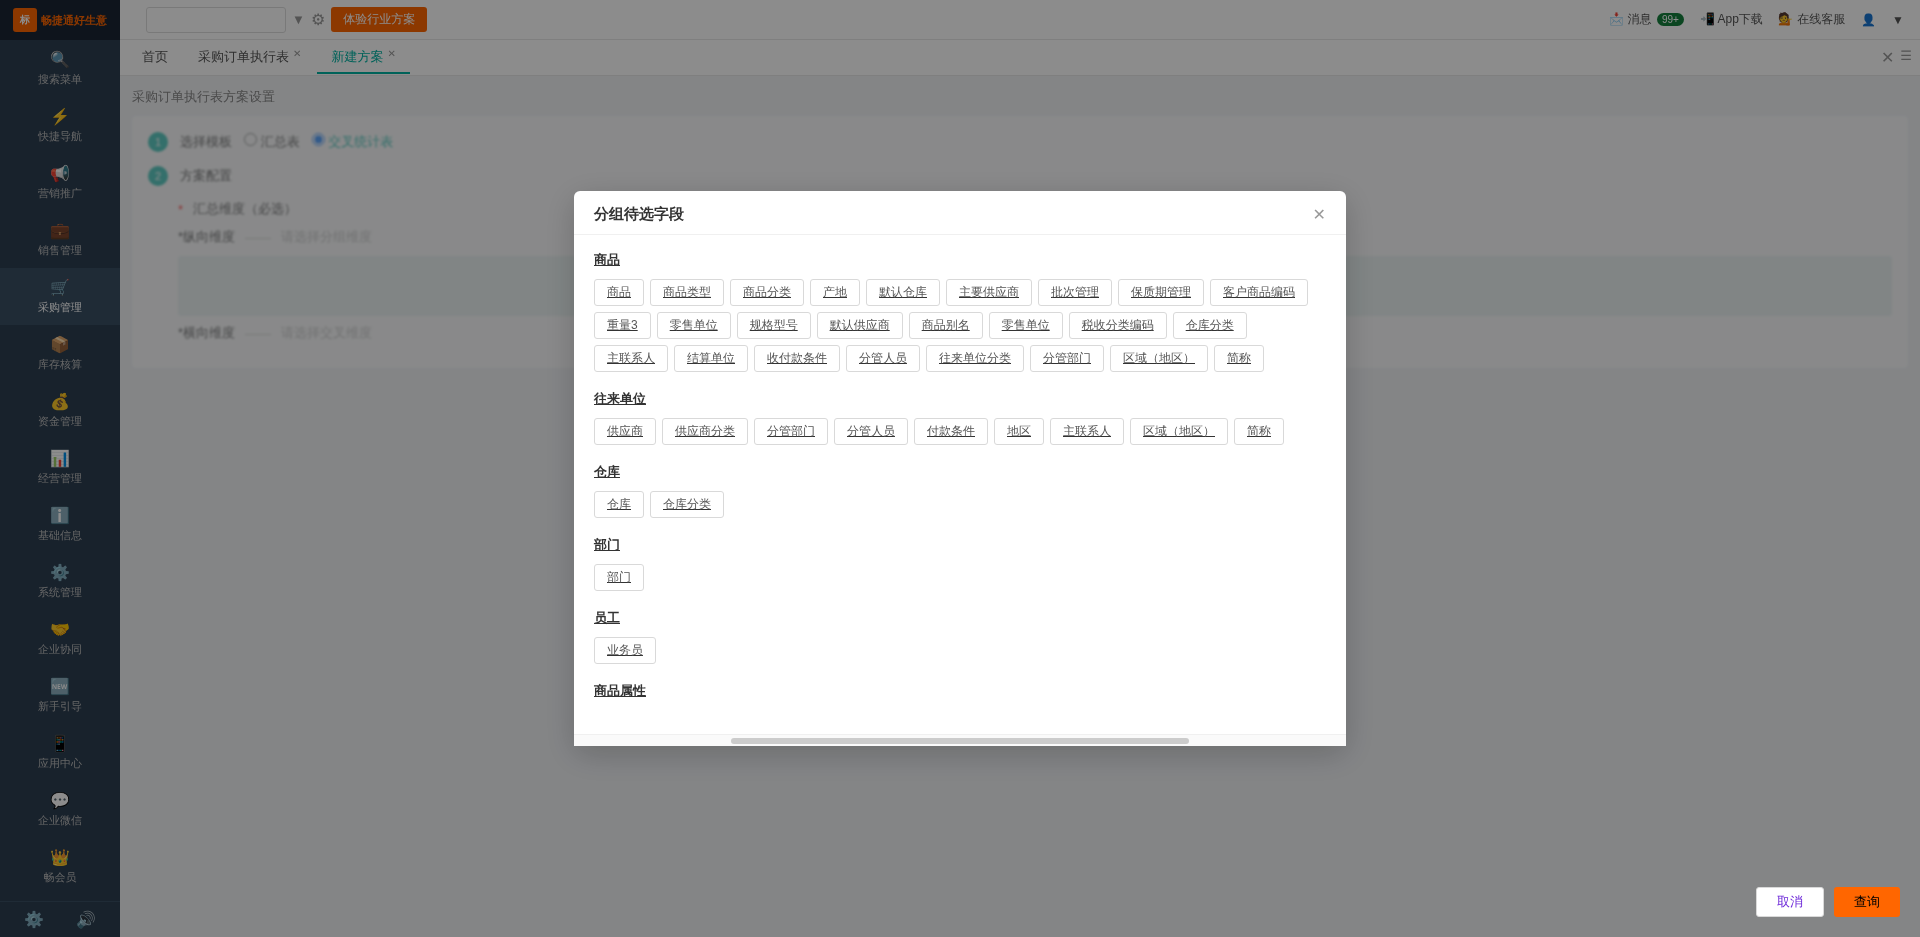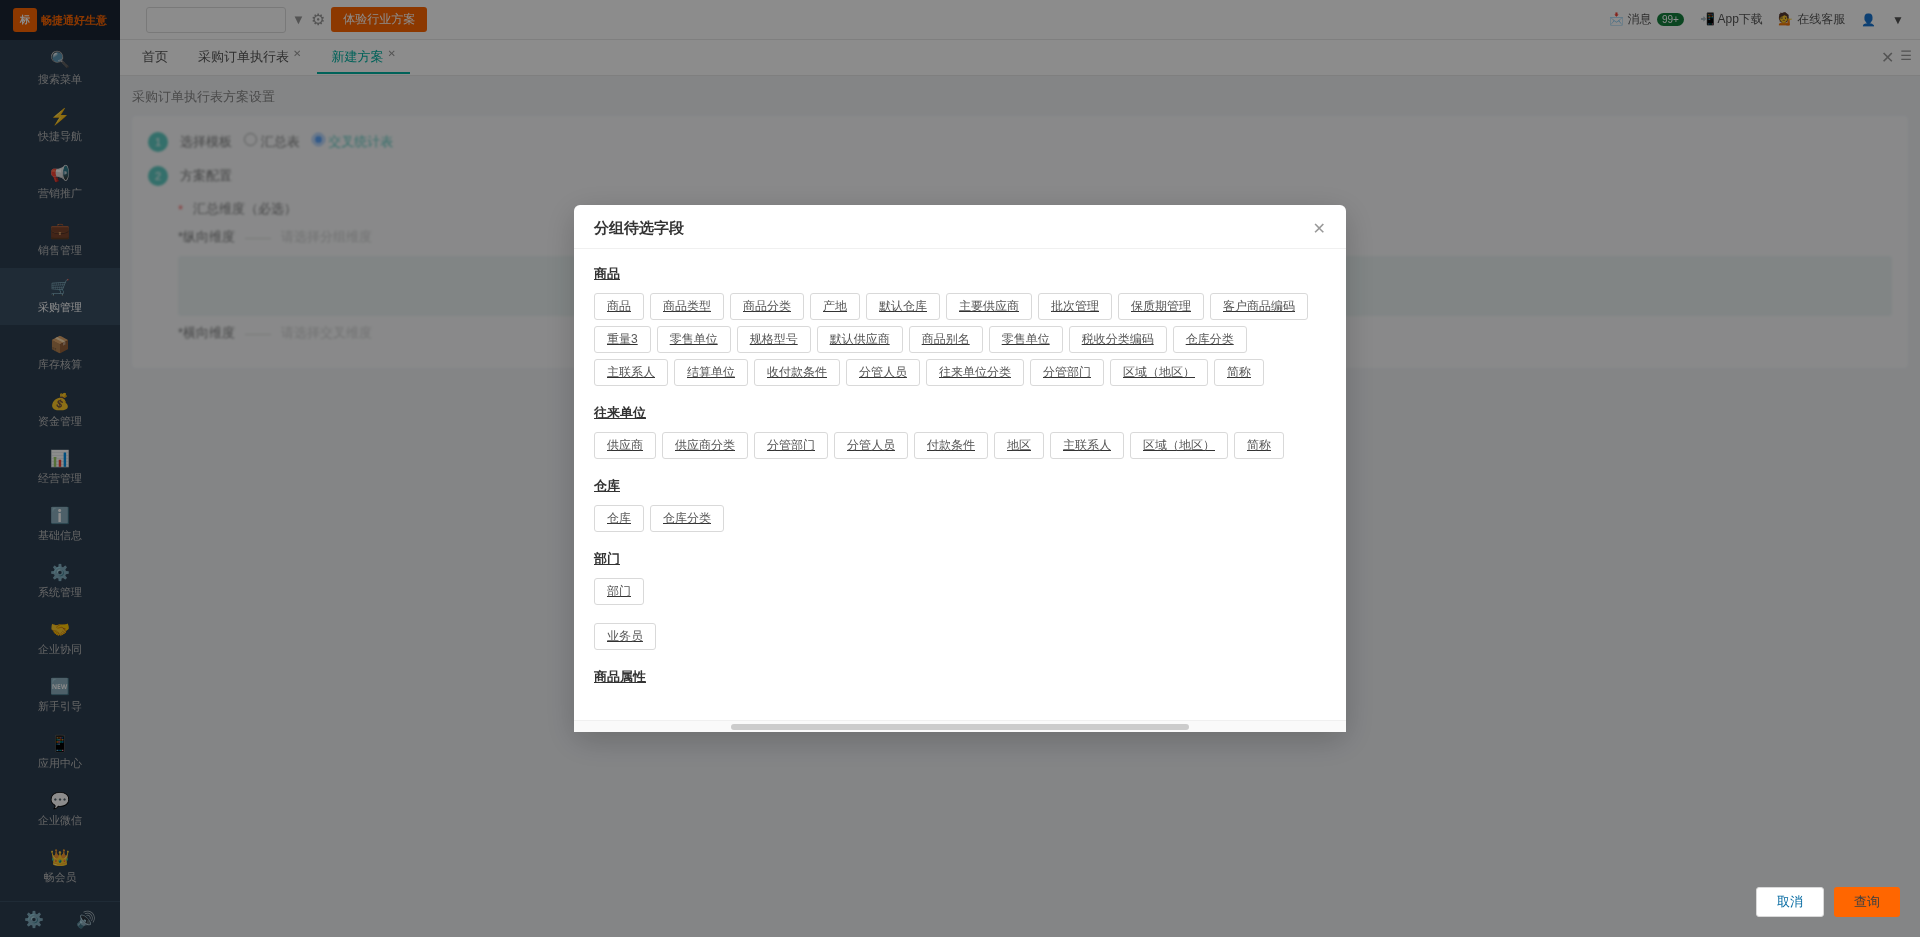--- a/index.html
+++ b/index.html
@@ -181,25 +181,25 @@
     }
 
     
     .modal-footer-outside {
       position: fixed;
       bottom: 20px; right: 20px;
       display: flex; gap: 10px;
       z-index: 201;
     }
     .btn-cancel {
-      border: 1px solid #d9d9d9; background: white; color: #0369a1;
+      border: 1px solid #d9d9d9; background: white; color: #6d28d9;
       border-radius: 3px; padding: 2px 20px; cursor: pointer; font-size: 13px;
     }
     .btn-confirm {
-      background: #f60; color: #404040; border: none;
+      background: #f60; color: #000000; border: none;
       border-radius: 3px; padding: 6px 20px; cursor: pointer; font-size: 13px;
     }
     .form-row { display: flex; align-items: center; gap: 10px; margin-bottom: 10px; }
     .required { color: red; }
   </style>
 </head>
 <body>
 
 <div class="sidebar">
   <div class="sidebar-logo">
@@ -414,20 +414,21 @@
             <div class="field-tag">仓库分类</div>
           </div>
         </div>
         <div class="field-section">
           <div class="field-section-title">部门</div>
           <div class="field-tags">
             <div class="field-tag">部门</div>
           </div>
         </div>
         <div class="field-section">
+          <div class="field-section-title">员工</div>
           <div class="field-tags">
             <div class="field-tag">业务员</div>
           </div>
         </div>
         <div class="field-section">
           <div class="field-section-title">商品属性</div>
         </div>
       </div>
     <div class="modal-hscroll">
       <div class="modal-hscroll-bar"></div>

